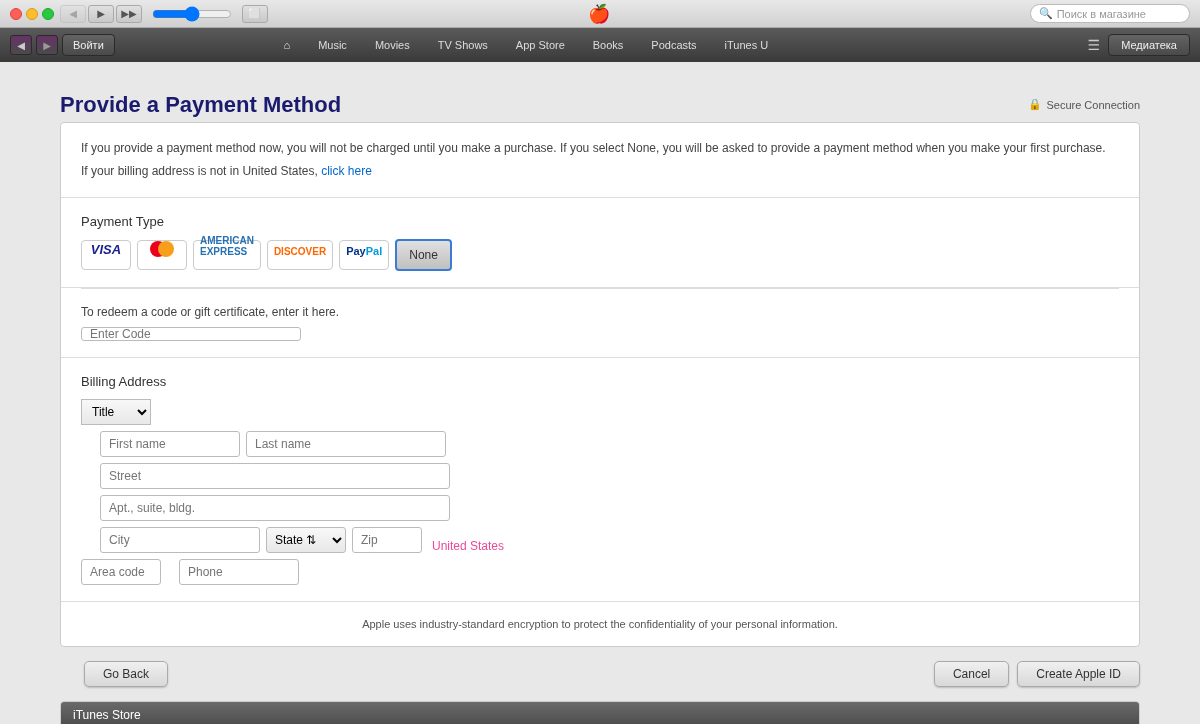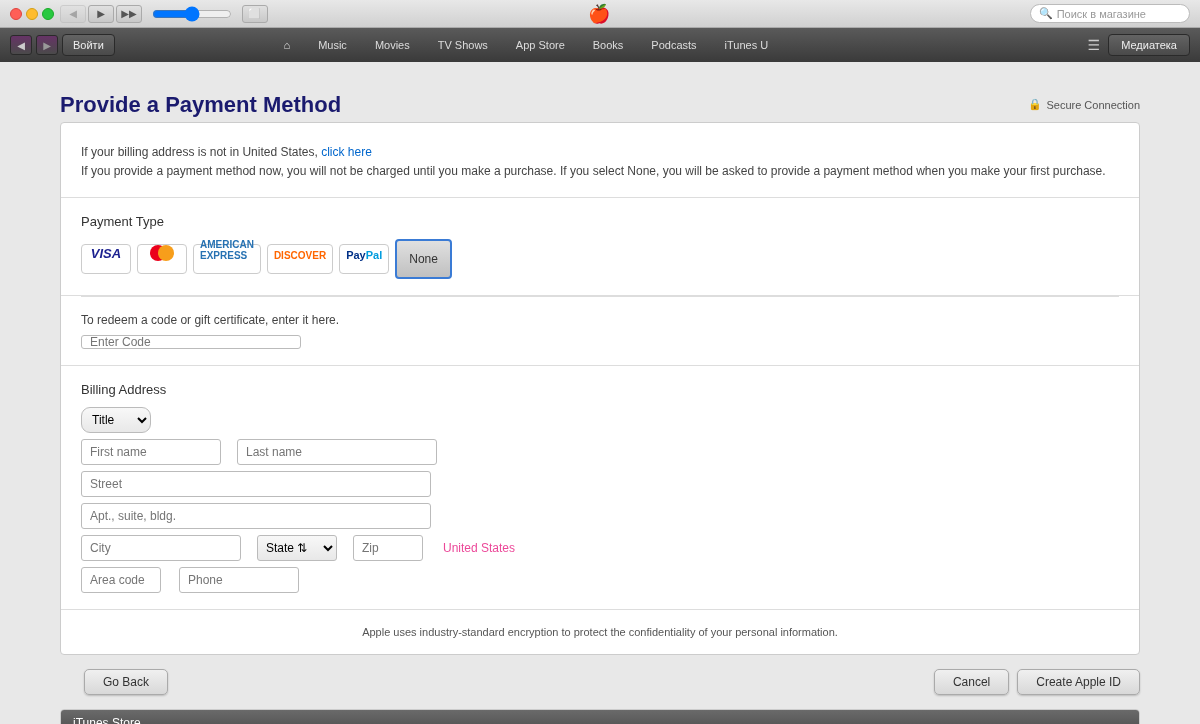--- a/index.html
+++ b/index.html
@@ -182,21 +182,21 @@
     .pp-pal { color: #009cde; }
     
     .none-btn {
       background: linear-gradient(to bottom, #e0e0e0, #c0c0c0);
       border: 2px solid #3a7bd5;
       border-radius: 4px;
       font-size: 12px;
       color: #333;
       padding: 3px 12px;
       cursor: pointer;
-      height: 40px;
+      height: 32px;
     }
 
     
     .redeem-section {
       padding: 16px 20px;
       border-bottom: 1px solid #ddd;
     }
     .redeem-label {
       font-size: 12px;
       color: #444;
@@ -219,23 +219,24 @@
       border-bottom: 1px solid #ddd;
     }
     .billing-label {
       font-size: 13px;
       font-weight: 500;
       color: #333;
       margin-bottom: 10px;
     }
     .form-row {
       display: flex;
-      gap: 16px;
+      gap: 6px;
       margin-bottom: 6px;
-      align-items: center;
+      align-items: flex-end;
+      margin-left: 19px;
     }
     .form-input {
       height: 26px;
       border: 1px solid #bbb;
       border-radius: 3px;
       padding: 4px 8px;
       font-size: 12px;
       color: #999;
       background: white;
     }
@@ -256,21 +257,21 @@
     }
     .input-zip { width: 70px; }
     .country-label {
       font-size: 12px;
       color: #ec4899;
       padding-left: 4px;
     }
     .title-select {
       height: 26px;
       border: 1px solid #bbb;
-      border-radius: 9px;
+      border-radius: 0;
       padding: 2px 6px;
       font-size: 12px;
       background: linear-gradient(to bottom, #f8f8f8, #e8e8e8);
       cursor: pointer;
       width: 70px;
       margin-bottom: 6px;
     }
     .phone-row { display: flex; gap: 18px; align-items: center; }
     .input-area { width: 80px; }
     .input-phone { width: 120px; }
@@ -388,25 +389,25 @@
     <h1 class="page-title" style="padding:0;">Provide a Payment Method</h1>
     <div style="display:flex;align-items:center;gap:4px;font-size:11px;color:#555;margin-top:6px;">
       <span>🔒</span>
       <span>Secure Connection</span>
     </div>
   </div>
 
   <div class="form-container">
 
     <div class="info-section">
+      <p>If you provide a payment method now, you will not be charged until you make a purchase. If you select None, you will be asked to provide a payment method when you make your first purchase.</p>
       <p style="margin-top:4px;">
         <span>If your billing address is not in United States,</span>
         <span class="click-here">click here</span>
       </p>
-      <p>If you provide a payment method now, you will not be charged until you make a purchase. If you select None, you will be asked to provide a payment method when you make your first purchase.</p>
     </div>
 
     <div class="form-section">
       <div class="section-label">Payment Type</div>
       <div class="payment-options">
 
         <div class="payment-card">
           <span class="card-visa">VISA</span>
         </div>
 

